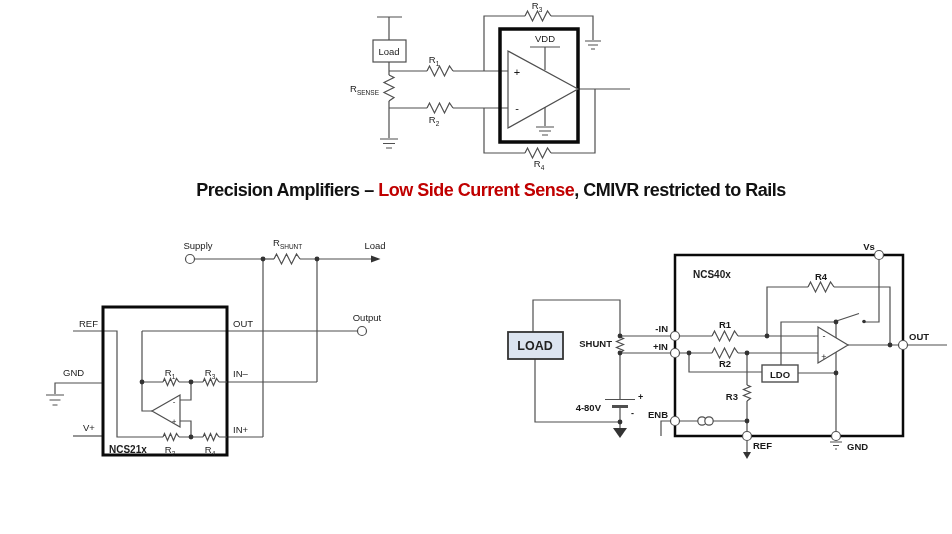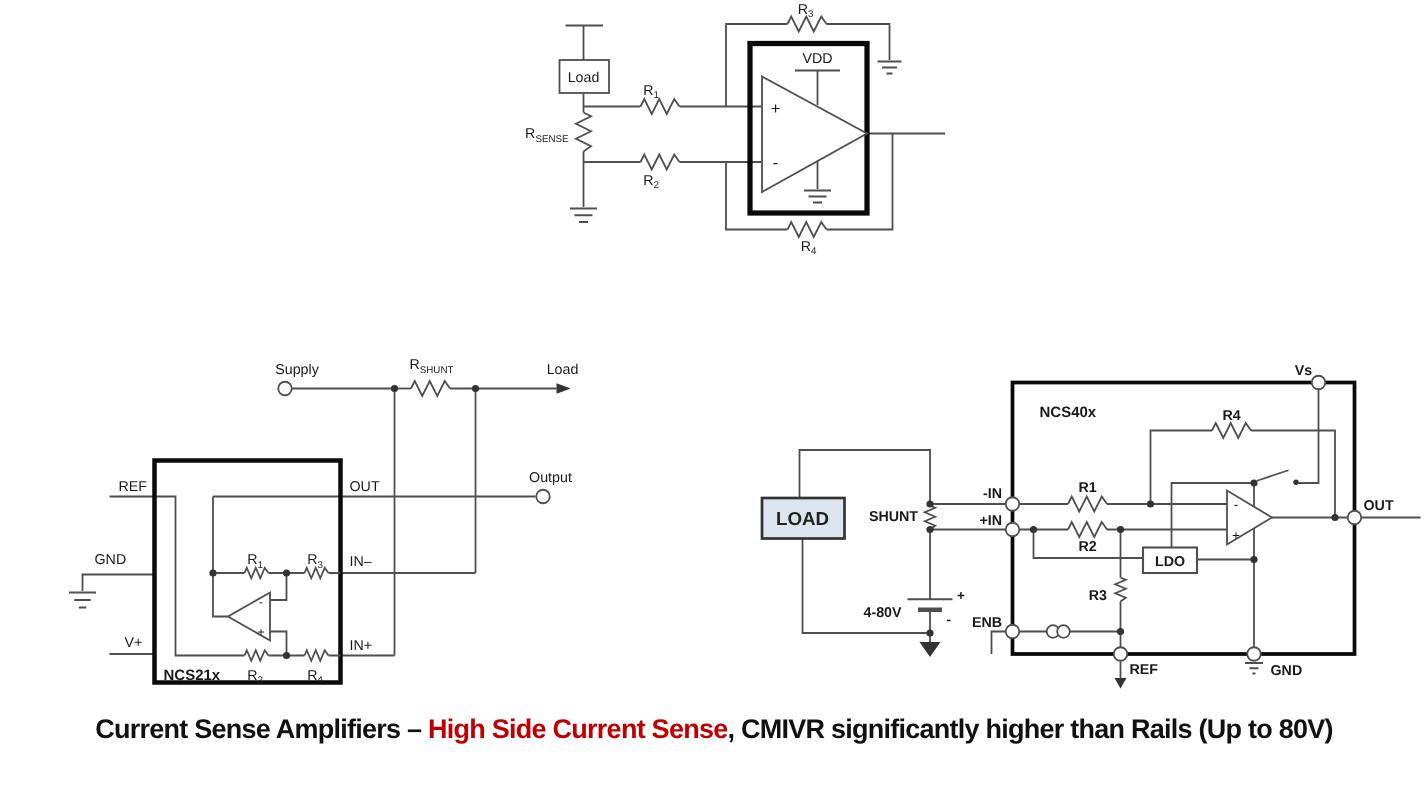--- a/index.html
+++ b/index.html
@@ -193,19 +193,19 @@
     <text class="lblb" x="725" y="328" text-anchor="middle">R1</text>
     <text class="lblb" x="725" y="367" text-anchor="middle">R2</text>
     <text class="lblb" x="738" y="400" text-anchor="end">R3</text>
     <text class="lblb" x="821" y="280" text-anchor="middle">R4</text>
     <text class="lblb" x="780" y="377.5" text-anchor="middle">LDO</text>
     <text style="font-size:9px" x="824" y="339" text-anchor="middle">-</text>
     <text style="font-size:9px" x="824" y="360" text-anchor="middle">+</text>
   </g>
 </svg>
 
+<div class="cap" style="top:180px;padding-left:30px;box-sizing:border-box">
+  <span>Precision Amplifiers – </span><span class="red">Low Side Current Sense</span><span>, CMIVR restricted to Rails</span>
+</div>
 <div class="cap cap2" style="top:476px">
-  <div>
-    <span>Current Sense Amplifiers – </span><span class="red">High Side Current Sense</span><span>, CMIVR significantly higher than Rails (Up to 80V)</span>
-  </div>
 </div>
 
 </div>
 
 </body></html>

